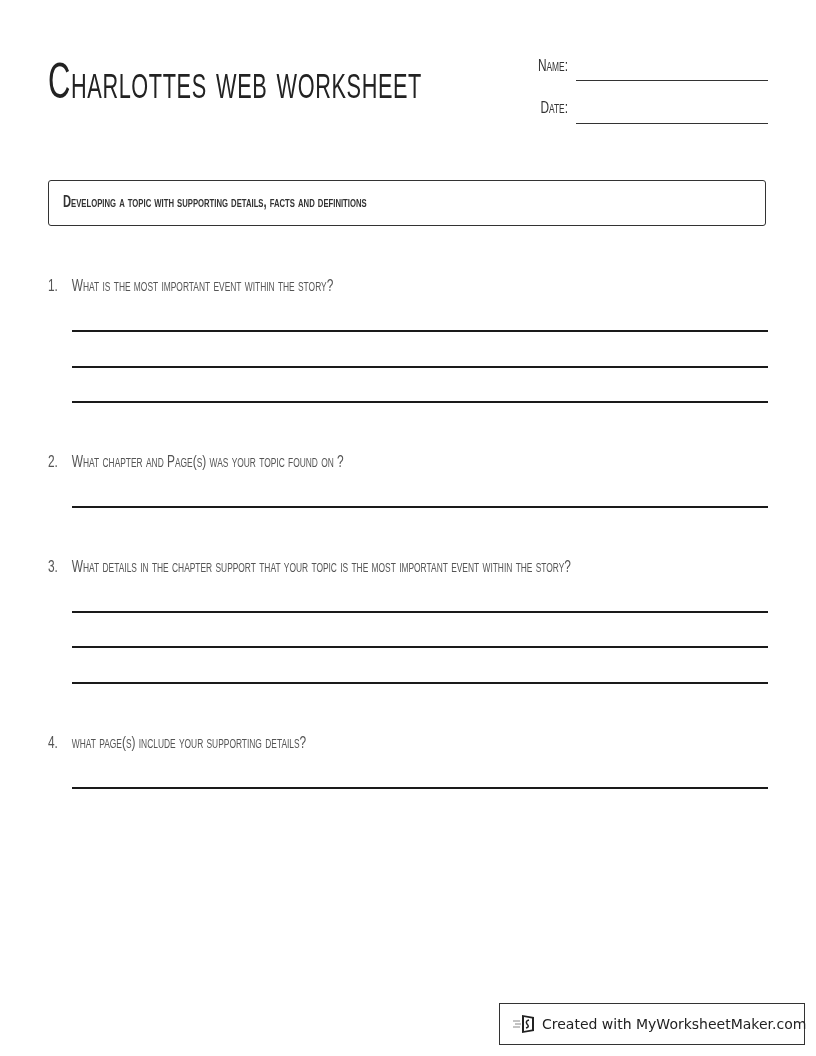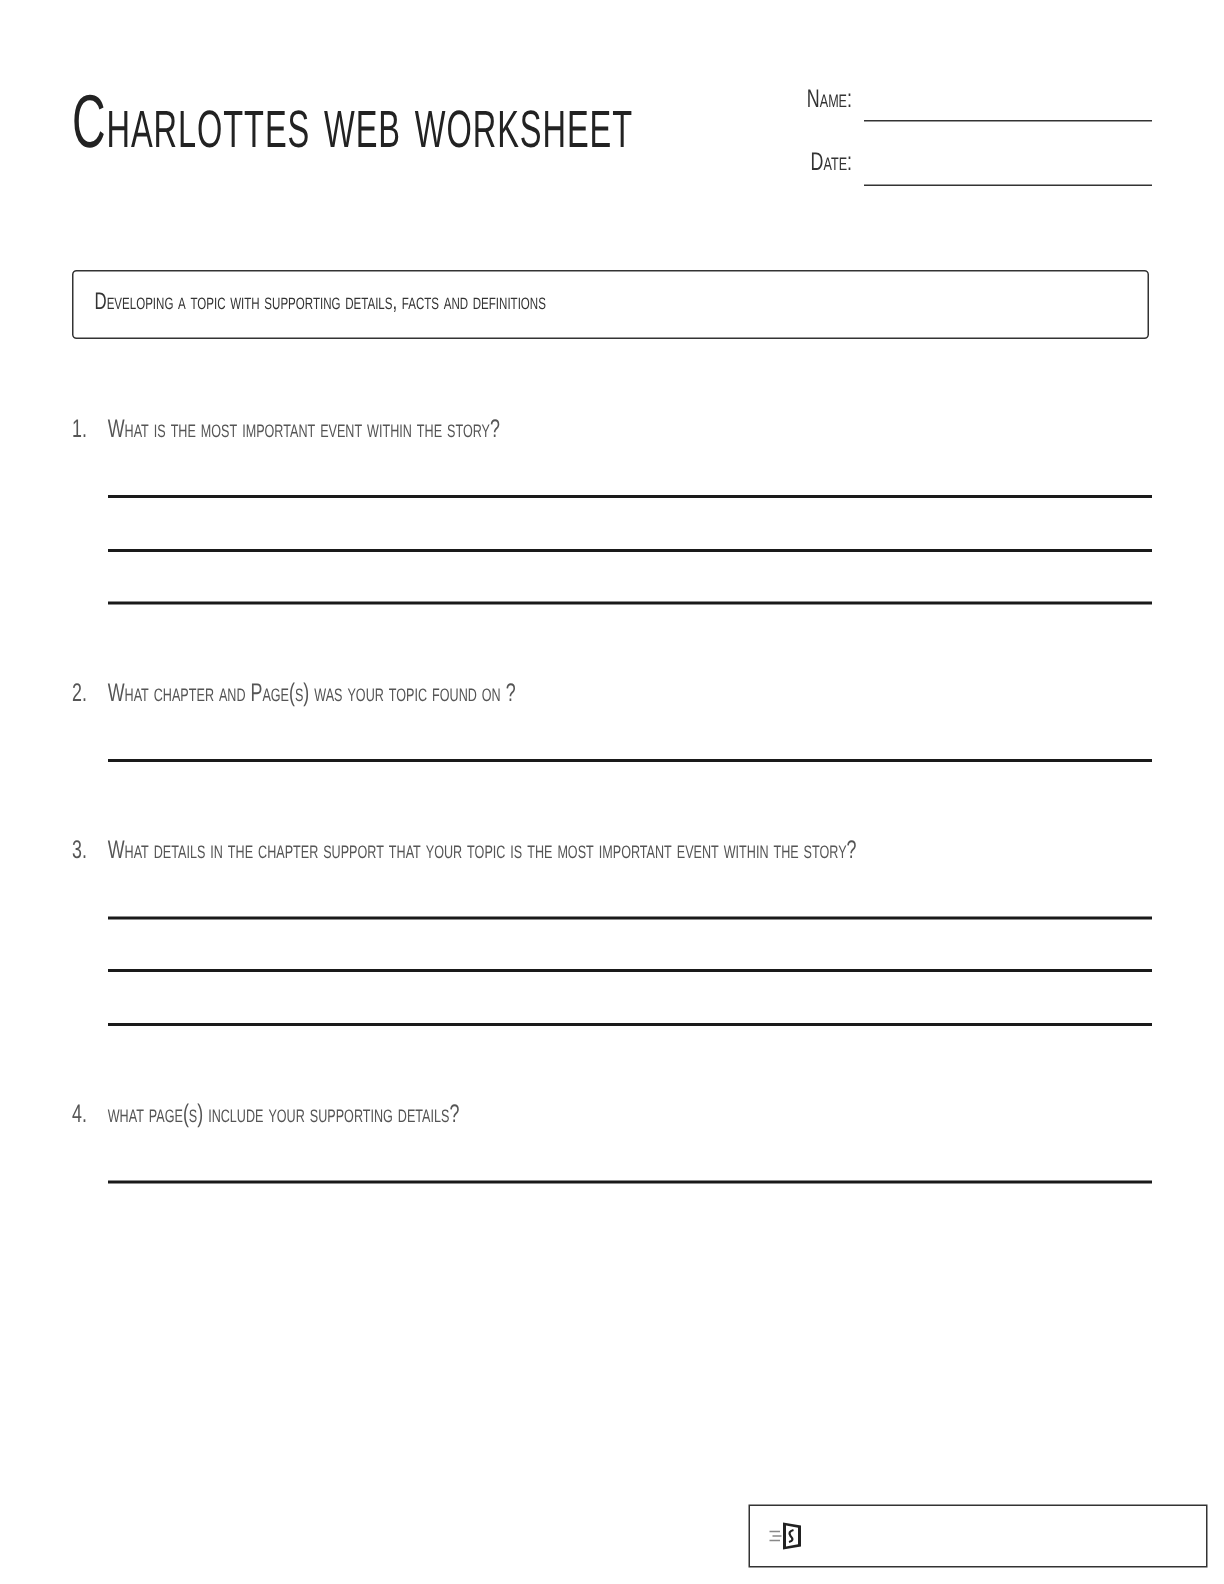--- a/index.html
+++ b/index.html
@@ -16,21 +16,21 @@
     .field-label {
       position: absolute; font-size: 17px; color: #333;
       font-family: "Liberation Sans Narrow", "Liberation Sans", sans-serif;
       font-variant: small-caps;
       transform: scaleX(0.7); transform-origin: right top;
       text-align: right; width: 60px;
     }
     .field-line { position: absolute; left: 576px; width: 192px; height: 0; border-top: 1.5px solid #333; }
     .topic-box {
       position: absolute; left: 48px; top: 180px; width: 718px; height: 46px;
-      border: 1.5px solid #333; border-radius: 3px; box-sizing: border-box;
+      border: 1.5px solid #333; border-radius: 3px; box-sizing: border-box; font-weight: bold;
     }
     .topic-text {
       position: absolute; left: 14px; top: 12px;
       font-family: "Liberation Sans Narrow", "Liberation Sans", sans-serif;
       font-variant: small-caps; font-size: 16px; color: #333;
       transform: scaleX(0.7); transform-origin: left top; white-space: nowrap;
     }
     .q {
       position: absolute; left: 48px;
       font-family: "Liberation Sans Narrow", "Liberation Sans", sans-serif;
@@ -95,13 +95,14 @@
   <span class="badge-icon">
     <svg width="26" height="22" viewBox="0 0 26 22">
       <line x1="1" y1="8" x2="8" y2="8" stroke="#888" stroke-width="1"></line>
       <line x1="3" y1="11" x2="9" y2="11" stroke="#888" stroke-width="1"></line>
       <line x1="1" y1="14" x2="8" y2="14" stroke="#888" stroke-width="1"></line>
       <path d="M10 2 L22 4 L22 18 L10 20 Z" fill="#222"></path>
       <path d="M12 4 L20 5.5 L20 16.5 L12 18 Z" fill="#fff"></path>
       <path d="M17 7 Q13 8 15 11 Q18 14 14 15" stroke="#222" stroke-width="1.5" fill="none"></path>
     </svg>
   </span>
+  <span class="badge-text">Created with MyWorksheetMaker.com</span>
 </div>
 
 </body></html>

